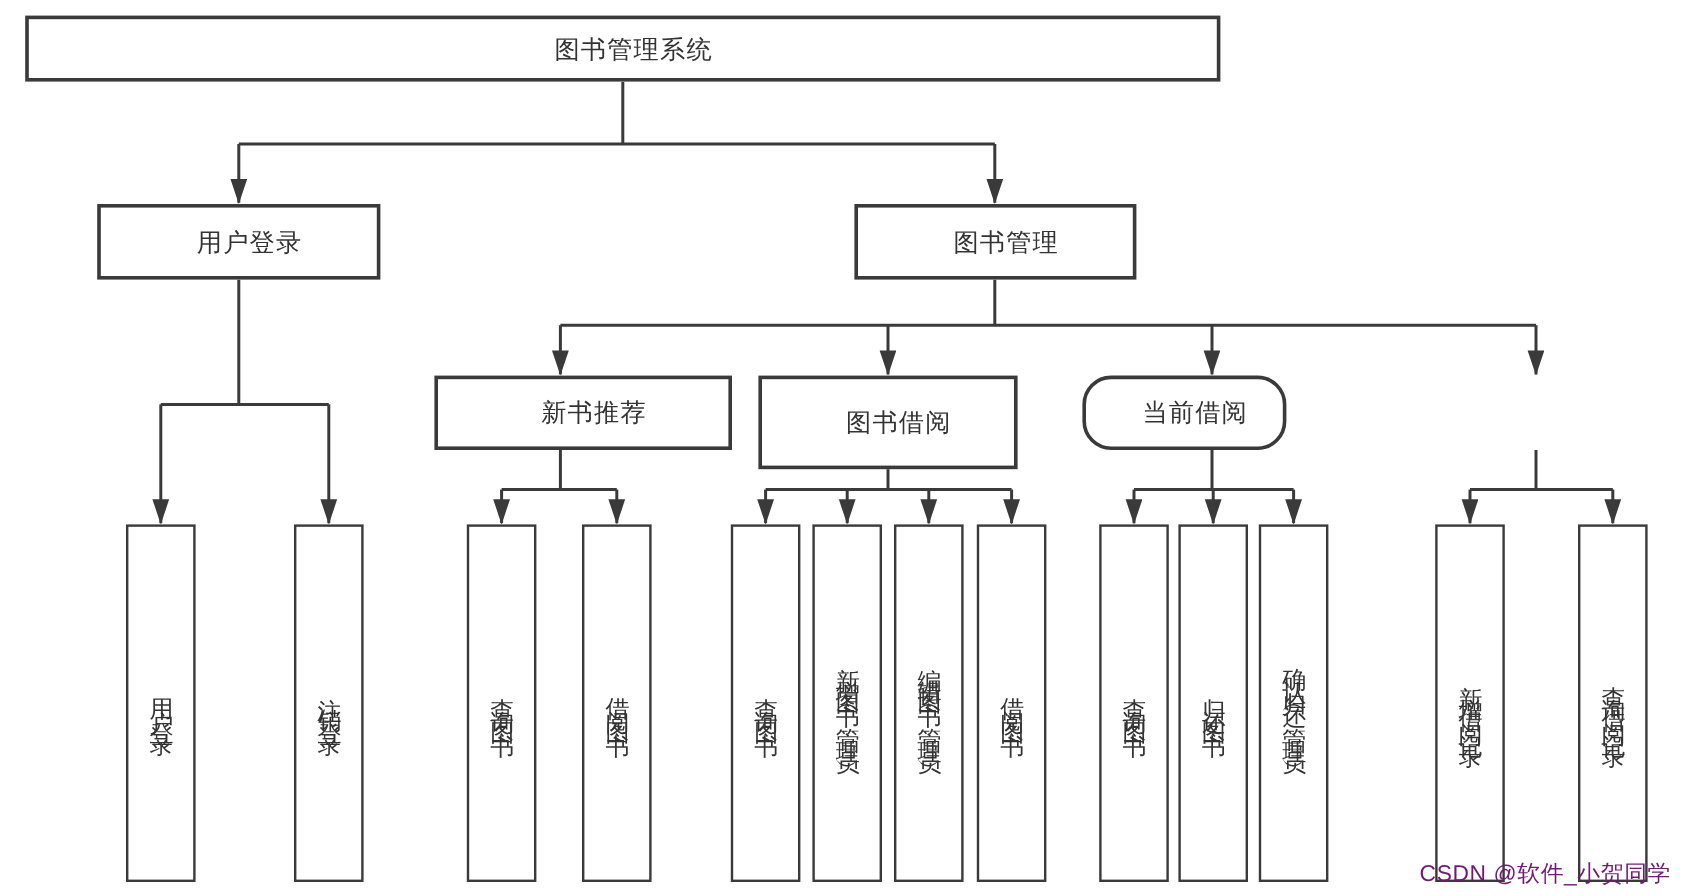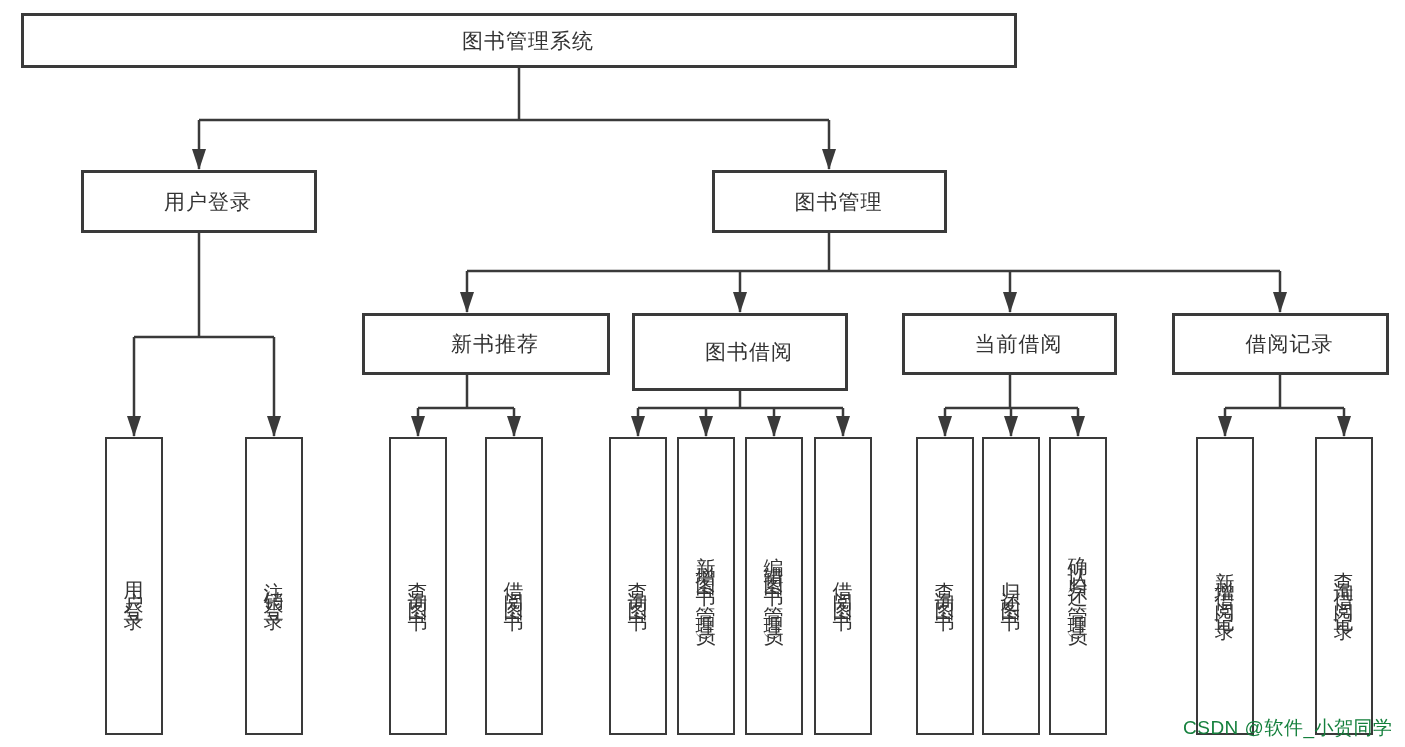--- a/index.html
+++ b/index.html
@@ -18,21 +18,21 @@
   }
   .leaf{
     position:absolute;top:437px;width:58px;height:298px;
     background:#ffffff;border:2.5px solid #3a3a3a;box-sizing:border-box;
     writing-mode:vertical-rl;
     display:flex;align-items:center;justify-content:center;
     font-size:20px;letter-spacing:10px;line-height:1;
   }
   .watermark{
     position:absolute;left:1183px;top:715px;
-    font-size:19px;color:#15803d;letter-spacing:0.5px;white-space:nowrap;
+    font-size:19px;color:#701a75;letter-spacing:0.5px;white-space:nowrap;
   }
 </style>
 </head>
 <body>
 
 <div class="stage">
 
   <svg class="wires" width="1405" height="747" viewBox="0 0 1405 747">
     <defs>
       <marker id="ah" markerUnits="userSpaceOnUse" markerWidth="22" markerHeight="16" refX="20" refY="7" orient="auto">
@@ -91,25 +91,22 @@
   <div class="hbox" style="left:712px;top:170px;width:235px;height:63px;justify-content:center;">
     <span>图书管理</span>
   </div>
 
   <div class="hbox" style="left:362px;top:313px;width:248px;height:62px;">
     <span>新书推荐</span>
   </div>
   <div class="hbox" style="left:632px;top:313px;width:216px;height:78px;">
     <span>图书借阅</span>
   </div>
-  <div class="hbox" style="left:902px;top:313px;width:215px;height:62px;">
+  <div class="hbox" style="left:902px;top:313px;width:170px;height:62px;border-radius:24px;">
     <span>当前借阅</span>
-  </div>
-  <div class="hbox" style="left:1172px;top:313px;width:217px;height:62px;">
-    <span>借阅记录</span>
   </div>
 
   <div class="leaf" style="left:105px;">用户登录</div>
   <div class="leaf" style="left:245px;">注销登录</div>
 
   <div class="leaf" style="left:389px;">查询图书</div>
   <div class="leaf" style="left:485px;">借阅图书</div>
 
   <div class="leaf" style="left:609px;">查询图书</div>
   <div class="leaf" style="left:677px;">新增图书（管理员）</div>

